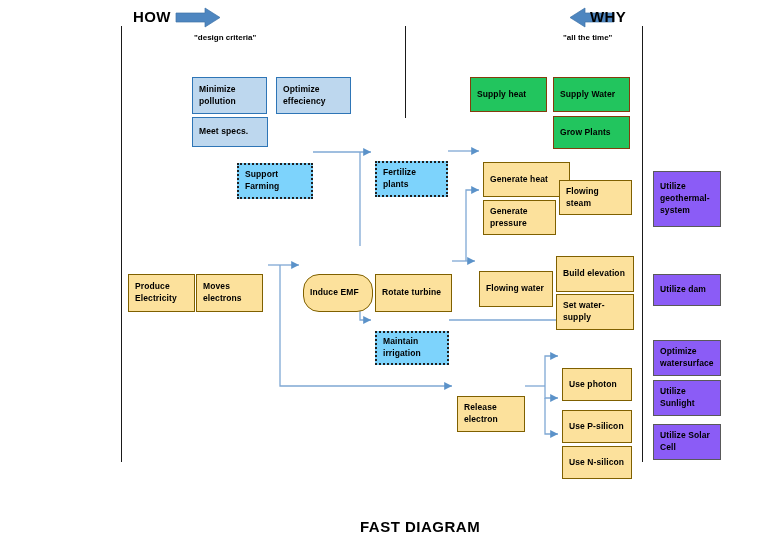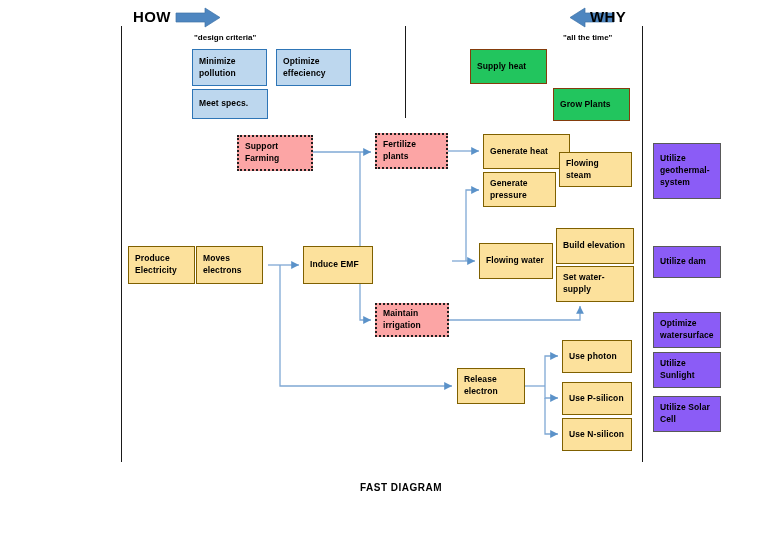--- a/index.html
+++ b/index.html
@@ -4,35 +4,35 @@
 <style>
   html,body{margin:0;padding:0;background:#ffffff;}
   body{width:768px;height:543px;position:relative;overflow:hidden;
        font-family:"Liberation Sans","DejaVu Sans",sans-serif;color:#000;}
   #canvas{position:absolute;left:0;top:0;width:768px;height:543px;}
 
   .svg-layer{position:absolute;left:0;top:0;width:768px;height:543px;pointer-events:none;}
 
   .node{position:absolute;box-sizing:border-box;display:flex;align-items:center;
         padding:4px 6px;font-size:8.5px;font-weight:bold;line-height:1.38;
-        letter-spacing:.1px;}
+        letter-spacing:.1px;margin-top:28px;}
 
   
   .n-yellow{background:#FCE19C;border:1px solid #7F6000;}
-  .n-green {background:#fca5a5;border:2px dotted #1f1f1f;}
+  .n-green {background:#7dd3fc;border:2px dotted #1f1f1f;}
   .n-blue  {background:#BDD7EE;border:1px solid #2E75B6;}
   .n-orange{background:#22c55e;border:1px solid #843C0C;}
   .n-gray  {background:#D9D9D9;border:1px solid #5A5A5A;}
   .n-white {background:#8b5cf6;border:1px solid #595959;}
 
   .vline{position:absolute;width:0;border-left:1.4px solid #1a1a1a;}
 
   .hdr-label{position:absolute;font-size:15px;font-weight:bold;letter-spacing:.4px;}
   .quote{position:absolute;font-size:8px;font-weight:bold;}
-  .title{position:absolute;font-size:10px;font-weight:bold;letter-spacing:.5px;}
+  .title{position:absolute;font-size:15px;font-weight:bold;letter-spacing:.5px;margin-top:36px;}
 </style>
 </head>
 <body>
 
 <div id="canvas">
 
   <svg class="svg-layer" viewBox="0 0 768 543" xmlns="http://www.w3.org/2000/svg">
     <defs>
       <marker id="ah" markerWidth="7" markerHeight="7" refX="6" refY="3" orient="auto" markerUnits="strokeWidth">
         <path d="M0,0 L6,3 L0,6 z" fill="#5B92C9"></path>
@@ -79,34 +79,36 @@
   <div class="hdr-label" style="left:590px;top:8px;">WHY</div>
 
   <div class="quote" style="left:194px;top:33px;">"design criteria"</div>
   <div class="quote" style="left:563px;top:33px;">"all the time"</div>
 
   <div class="node n-blue" style="left:192px;top:49px;width:75px;height:37px;">Minimize pollution</div>
   <div class="node n-blue" style="left:276px;top:49px;width:75px;height:37px;">Optimize effeciency</div>
   <div class="node n-blue" style="left:192px;top:89px;width:76px;height:30px;">Meet specs.</div>
 
   <div class="node n-orange" style="left:470px;top:49px;width:77px;height:35px;">Supply heat</div>
+  <div class="node n-orange" style="left:553px;top:49px;width:77px;height:35px;">Supply Water</div>
   <div class="node n-orange" style="left:553px;top:88px;width:77px;height:33px;">Grow Plants</div>
 
   <div class="node n-green" style="left:237px;top:135px;width:76px;height:36px;">Support Farming</div>
   <div class="node n-green" style="left:375px;top:133px;width:73px;height:36px;">Fertilize plants</div>
 
   <div class="node n-yellow" style="left:483px;top:134px;width:87px;height:35px;">Generate heat</div>
   <div class="node n-yellow" style="left:559px;top:152px;width:73px;height:35px;">Flowing steam</div>
   <div class="node n-yellow" style="left:483px;top:172px;width:73px;height:35px;">Generate pressure</div>
 
   <div class="node n-white" style="left:653px;top:143px;width:68px;height:56px;">Utilize geothermal-system</div>
 
   <div class="node n-yellow" style="left:128px;top:246px;width:67px;height:38px;">Produce Electricity</div>
   <div class="node n-yellow" style="left:196px;top:246px;width:67px;height:38px;">Moves electrons</div>
-  <div class="node n-yellow" style="left:303px;top:246px;width:70px;height:38px;">Induce EMF</div>
+  <div class="node n-yellow" style="left:303px;top:246px;width:70px;height:38px;border-radius:16px;">Induce EMF</div>
+  <div class="node n-yellow" style="left:375px;top:246px;width:77px;height:38px;">Rotate turbine</div>
   <div class="node n-yellow" style="left:479px;top:243px;width:74px;height:36px;">Flowing water</div>
   <div class="node n-yellow" style="left:556px;top:228px;width:78px;height:36px;">Build elevation</div>
   <div class="node n-yellow" style="left:556px;top:266px;width:78px;height:36px;">Set water-supply</div>
   <div class="node n-white" style="left:653px;top:246px;width:68px;height:32px;">Utilize dam</div>
 
   <div class="node n-green" style="left:375px;top:303px;width:74px;height:34px;">Maintain irrigation</div>
 
   <div class="node n-white" style="left:653px;top:312px;width:68px;height:36px;">Optimize watersurface</div>
   <div class="node n-white" style="left:653px;top:352px;width:68px;height:36px;">Utilize Sunlight</div>
   <div class="node n-white" style="left:653px;top:396px;width:68px;height:36px;">Utilize Solar Cell</div>

